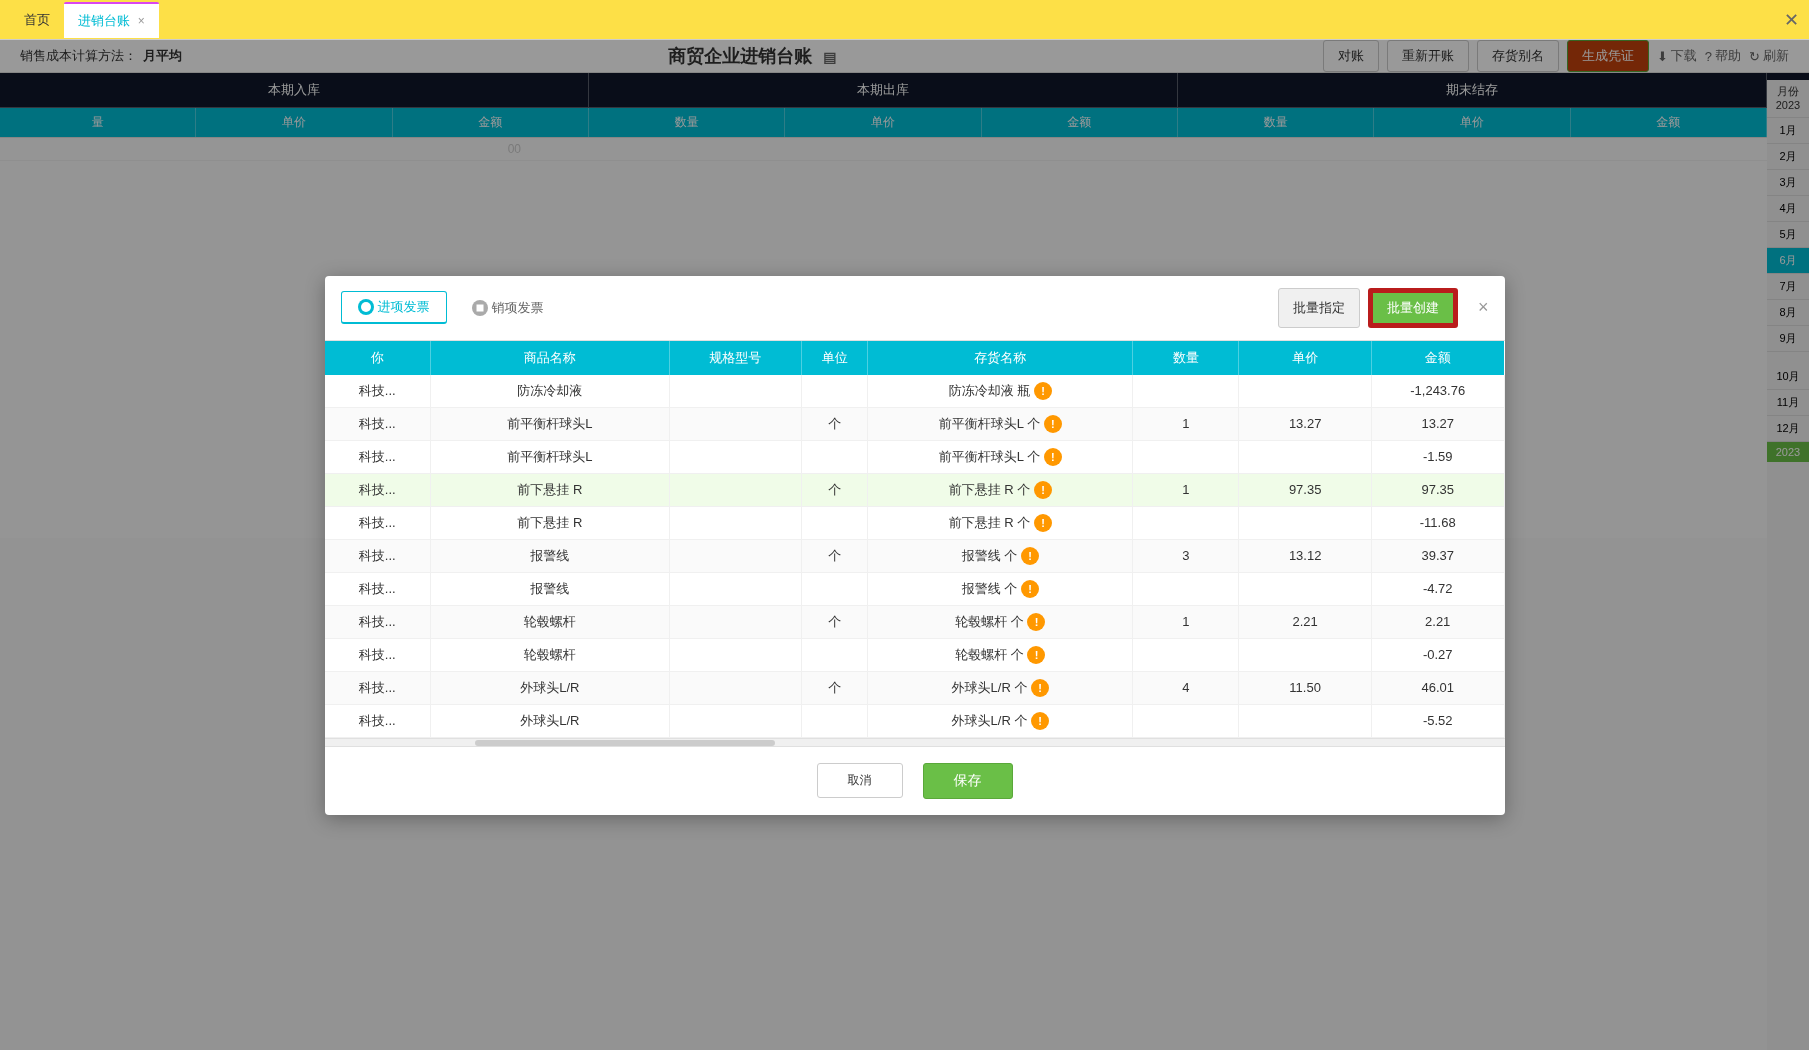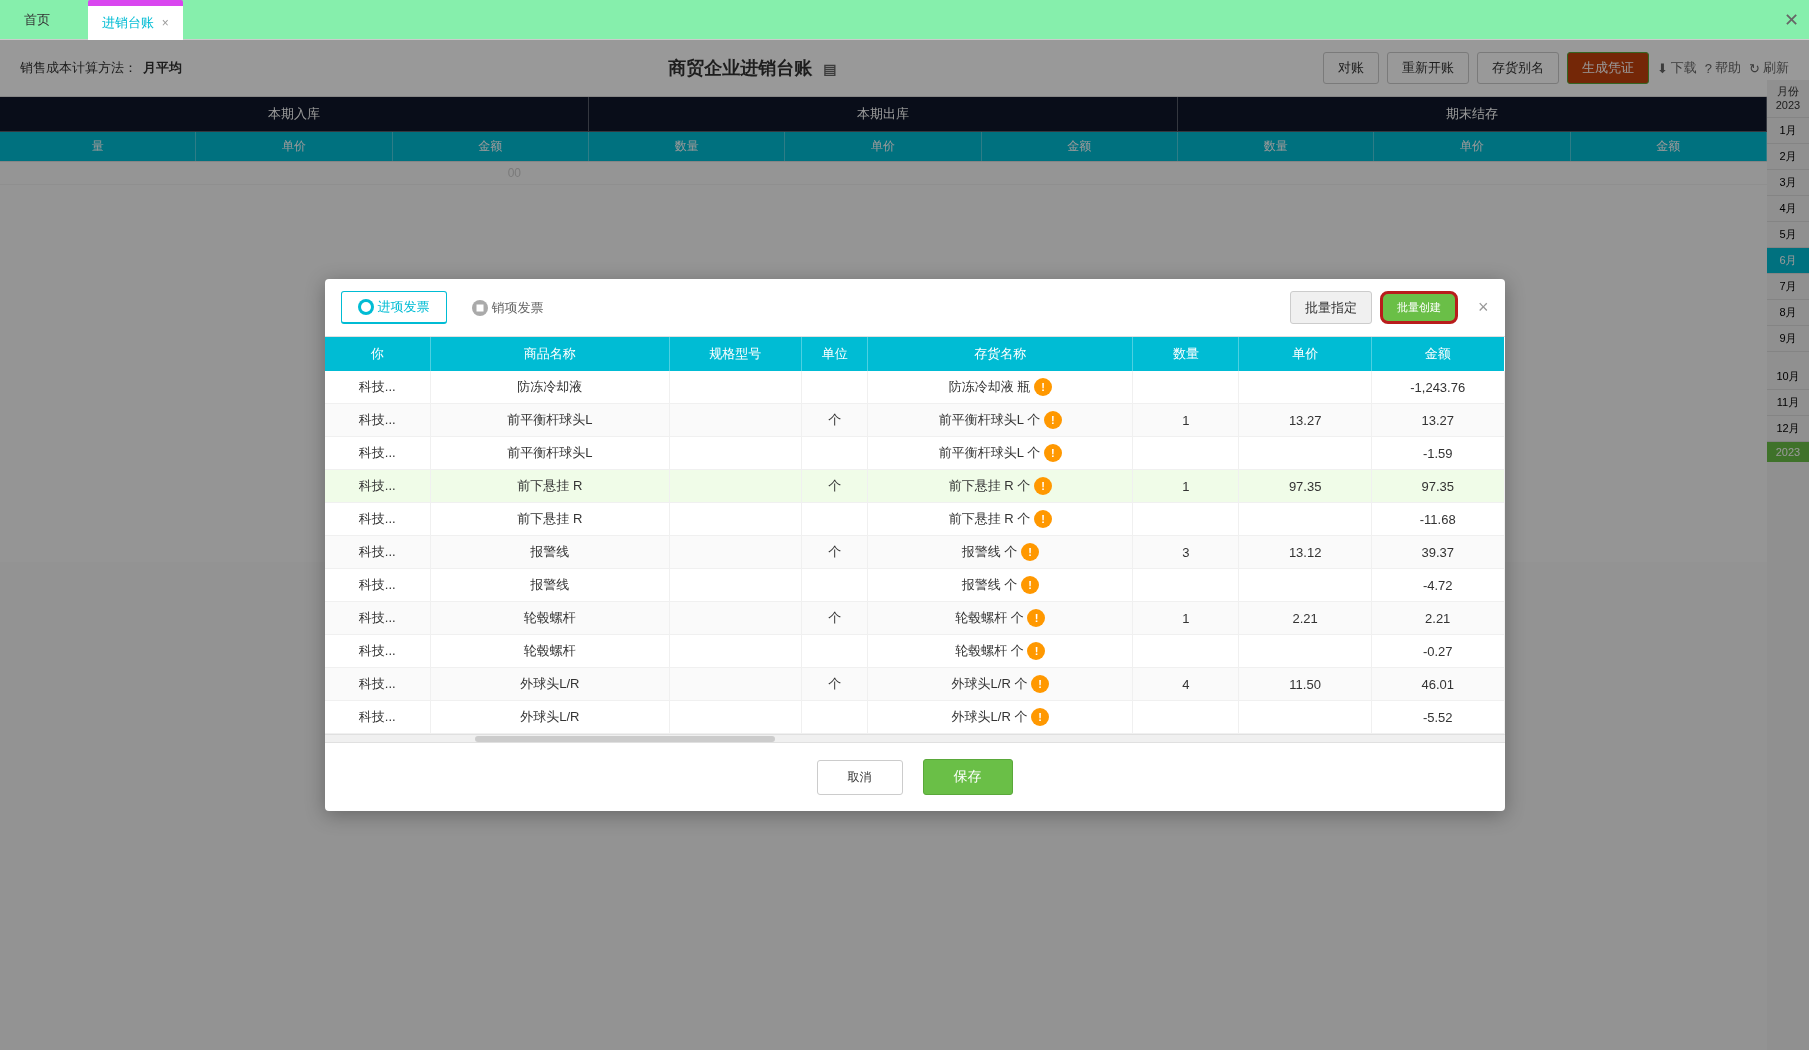--- a/index.html
+++ b/index.html
@@ -1,57 +1,56 @@
 <!DOCTYPE html>
 <html><head>
   <meta charset="utf-8">
   <style>
     * { box-sizing: border-box; margin: 0; padding: 0; }
     body { font-family: 'Microsoft YaHei', Arial, sans-serif; font-size: 13px; background: #e0e0e0; overflow: hidden; width: 1809px; height: 1050px; }
 
     
     .tab-bar {
       display: flex; align-items: center;
-      background: #86efac;
+      background: #fde047;
       height: 40px;
       border-bottom: 1px solid #ccc;
       padding: 0 10px;
     }
     .tab-item {
       padding: 8px 14px;
       font-size: 13px;
       cursor: pointer;
       color: #333;
     }
     .tab-item.active {
       background: white;
-      border-top: 6px solid #d946ef;
+      border-top: 2px solid #d946ef;
       color: #00bcd4;
       border-radius: 2px 2px 0 0;
-      margin-left: 24px;
     }
     .tab-close {
       margin-left: 4px; color: #999; cursor: pointer; font-size: 12px;
     }
     .tab-bar-close {
       margin-left: auto; font-size: 18px; cursor: pointer; color: #666;
     }
 
     
     .main-area {
       background: #f5f5f5;
       height: calc(1050px - 40px);
       position: relative;
     }
 
     
     .toolbar {
       display: flex; align-items: center;
       background: white;
-      padding: 12px 20px;
+      padding: 0 20px;
       border-bottom: 1px solid #e0e0e0;
       gap: 2px;
     }
     .toolbar-title {
       font-size: 18px; font-weight: bold; color: #333;
       flex: 1; text-align: center;
     }
     .toolbar-left { display: flex; align-items: center; gap: 6px; font-size: 13px; color: #333; }
     .toolbar-right { display: flex; align-items: center; gap: 8px; }
     .btn {
@@ -94,21 +93,21 @@
       border-color: #00bcd4;
       color: #00bcd4;
       border-bottom: 2px solid #00bcd4;
     }
     .modal-tab:not(.active) { color: #666; }
     .modal-tab-icon { width: 16px; height: 16px; border-radius: 50%; display: inline-flex; align-items: center; justify-content: center; }
     .modal-tab-icon.blue { background: #00bcd4; }
     .modal-tab-icon.gray { background: #aaa; }
     .modal-header-right { margin-left: auto; display: flex; gap: 8px; }
     .btn-batch-assign { background: #f0f0f0; border: 1px solid #ccc; color: #333; padding: 6px 14px; border-radius: 3px; cursor: pointer; font-size: 13px; }
-    .btn-batch-create { background: #6abf47; border: 3px solid #b91c1c; color: white; padding: 6px 14px; border-radius: 8px; cursor: pointer; font-size: 11px; }
+    .btn-batch-create { background: #6abf47; border: 5px solid #b91c1c; color: white; padding: 6px 14px; border-radius: 3px; cursor: pointer; font-size: 13px; }
     .modal-close { margin-left: 12px; font-size: 18px; cursor: pointer; color: #999; }
 
     
     .modal-body { flex: 1; overflow: auto; }
     .modal-table { width: 100%; border-collapse: collapse; }
     .modal-table th {
       background: #00bcd4; color: white;
       padding: 8px 10px; text-align: center;
       font-size: 13px; font-weight: normal;
       border-right: 1px solid rgba(255,255,255,0.3);

